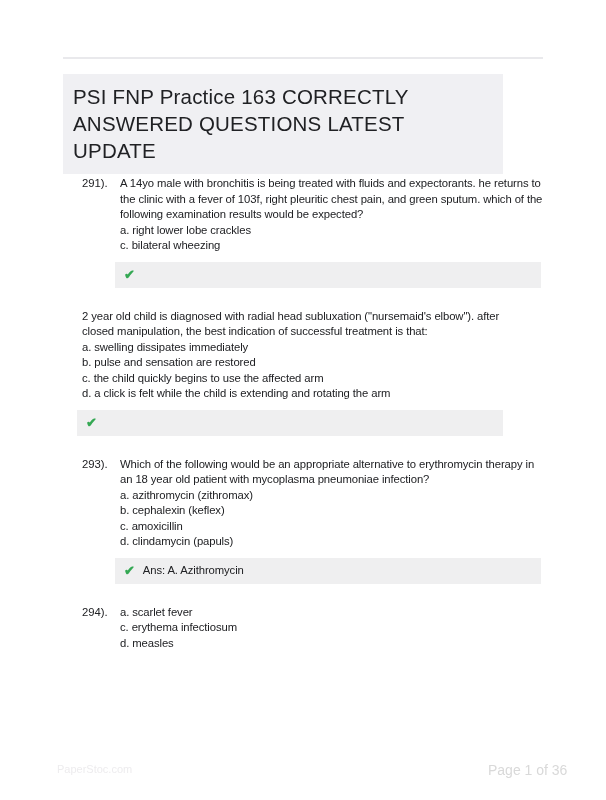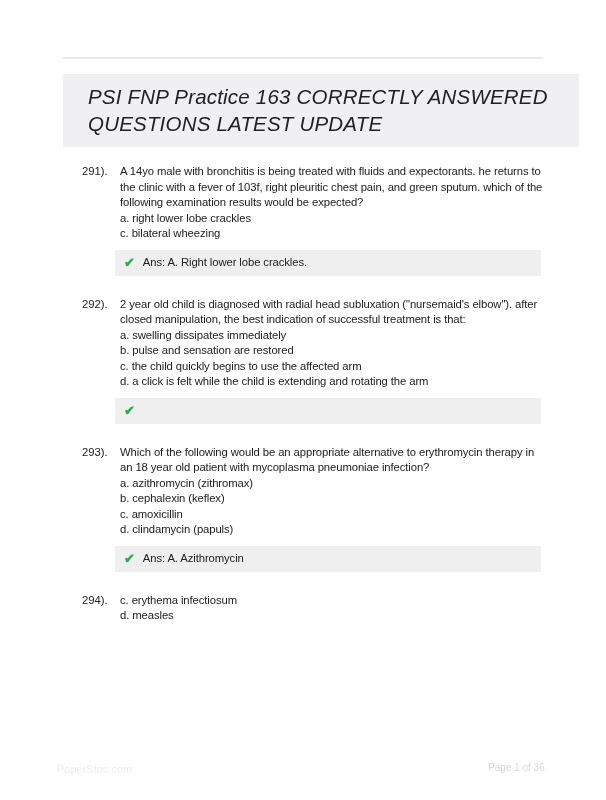--- a/index.html
+++ b/index.html
@@ -11,30 +11,29 @@
     position: relative;
     overflow: hidden;
   }
   .divider {
     position: absolute; left: 63px; top: 57px;
     width: 480px; height: 2px;
     background: var(--divider, #e9e9ec);
   }
   .title-box {
     position: absolute; left: 63px; top: 74px;
-    width: 516px; box-sizing: border-box;
+    width: 440px; box-sizing: border-box;
     background: var(--title_box_bg, #f0f0f3);
-    padding: 9px 16px 10px 25px;
+    padding: 9px 16px 10px 10px;
     font-size: 20.5px; line-height: 27px;
     letter-spacing: 0.2px;
     color: var(--text, #202124);
-    font-style: italic;
   }
   .questions {
-    position: absolute; left: 82px; top: 164px;
+    position: absolute; left: 82px; top: 176px;
     width: 461px;
   }
   .question { display: flex; margin-bottom: 21px; }
   .qnum {
     flex: none; width: 38px;
     font-size: 11.3px; line-height: 15.5px;
   }
   .qbody {
     width: 423px;
     font-size: 11.3px; line-height: 15.5px;
@@ -54,21 +53,21 @@
     margin-right: 8px;
   }
   .answer-text { font-size: 11.3px; letter-spacing: -0.1px; }
   .footer-watermark {
     position: absolute; left: 57px; top: 763px;
     font-size: 11px;
     color: var(--watermark, #edecee);
   }
   .footer-page {
     position: absolute; left: 488px; top: 762px;
-    font-size: 10px;
+    font-size: 14px;
     color: var(--footer_text, #d9d9d9);
   }
 </style>
 </head>
 <body>
 
 <div class="page">
 
   <div class="divider"></div>
 
@@ -79,27 +78,25 @@
   <div class="questions">
 
     <div class="question">
       <div class="qnum">291).</div>
       <div class="qbody">
         <div>A 14yo male with bronchitis is being treated with fluids and expectorants. he returns to the clinic with a fever of 103f, right pleuritic chest pain, and green sputum. which of the following examination results would be expected?</div>
         <div>a. right lower lobe crackles</div>
         <div>c. bilateral wheezing</div>
         <div class="answer-box">
           <span class="check-icon">✔</span>
-          <span class="answer-text">Ans: A. Right lower lobe crackles.</span>
         </div>
       </div>
     </div>
 
     <div class="question">
-      <div class="qnum">292).</div>
       <div class="qbody">
         <div>2 year old child is diagnosed with radial head subluxation ("nursemaid's elbow"). after closed manipulation, the best indication of successful treatment is that:</div>
         <div>a. swelling dissipates immediately</div>
         <div>b. pulse and sensation are restored</div>
         <div>c. the child quickly begins to use the affected arm</div>
         <div>d. a click is felt while the child is extending and rotating the arm</div>
         <div class="answer-box">
           <span class="check-icon">✔</span>
         </div>
       </div>
@@ -116,20 +113,21 @@
         <div class="answer-box">
           <span class="check-icon">✔</span>
           <span class="answer-text">Ans: A. Azithromycin</span>
         </div>
       </div>
     </div>
 
     <div class="question">
       <div class="qnum">294).</div>
       <div class="qbody">
+        <div>a. scarlet fever</div>
         <div>c. erythema infectiosum</div>
         <div>d. measles</div>
       </div>
     </div>
 
   </div>
 
   <div class="footer-watermark">PaperStoc.com</div>
   <div class="footer-page">Page 1 of 36</div>
 

